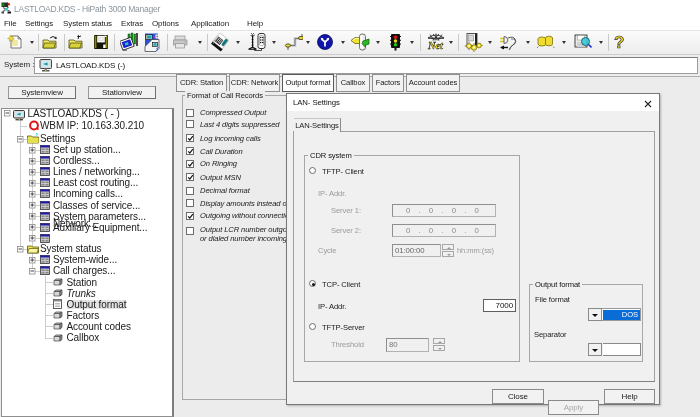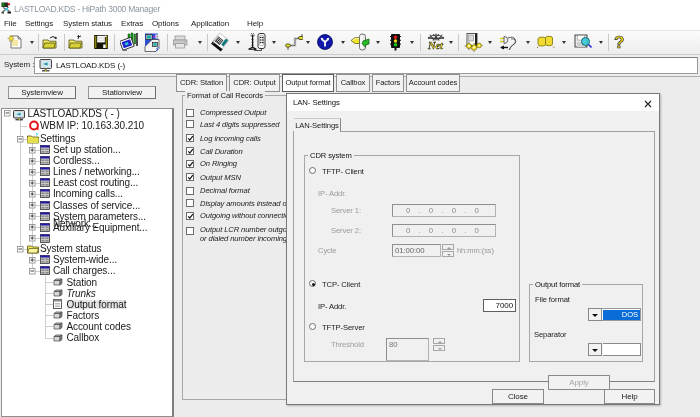--- a/index.html
+++ b/index.html
@@ -497,21 +497,21 @@
 <div class="trow" style="left:64.5px;top:212.5px;">Account codes</div>
 <div class="tline" style="left:42.5px;top:228.5px;width:8.5px;height:1px"></div>
 <svg class="abs" style="left:51px;top:224.5px" width="10" height="8" viewBox="0 0 10 8">
       <path d="M1 2.5 l2 -1.5 h6 l-2 1.5 z" fill="#b8b8b8" stroke="#444" stroke-width="0.7"></path>
       <path d="M1 2.5 h6 v4.5 h-6 z" fill="#d8d8d8" stroke="#444" stroke-width="0.7"></path>
       <path d="M7 7 l2 -1.5 v-4.5 l-2 1.5 z" fill="#909090" stroke="#444" stroke-width="0.7"></path>
     </svg>
 <div class="trow" style="left:64.5px;top:224px;">Callbox</div>
 </div>
 <div class="tab" style="left:176px;width:51px">CDR: Station</div>
-<div class="tab" style="left:229px;width:51px">CDR: Output</div>
+<div class="tab" style="left:229px;width:51px">CDR: Network</div>
 <div class="tab active" style="left:282px;width:52px">Output format</div>
 <div class="tab" style="left:336px;width:34px">Callbox</div>
 <div class="tab" style="left:372px;width:32px">Factors</div>
 <div class="tab" style="left:406px;width:54px">Account codes</div>
 <div class="gbox" style="left:182px;top:95px;width:160px;height:305px"></div>
 <div class="glabel" style="left:185px;top:91px;background:#ececec">Format of Call Records</div>
 <div class="cb" style="left:186px;top:108.5px"></div>
 <div class="cbt" style="left:200px;top:108px">Compressed Output</div>
 <div class="cb" style="left:186px;top:120px"></div>
 <div class="cbt" style="left:200px;top:119.5px">Last 4 digits suppressed</div>
@@ -571,29 +571,29 @@
       <div class="d"></div>
     </div>
   <div class="glab" style="left:170px;top:152px">hh:mm:(ss)</div>
   <div class="radio sel" style="left:22px;top:186px"></div>
   <div class="blab" style="left:35px;top:186px">TCP- Client</div>
   <div class="blab" style="left:31px;top:208px">IP- Addr.</div>
   <div class="edit en" style="left:196px;top:205px;width:33px;height:13px;line-height:12px;text-align:right;padding-right:2px">7000</div>
   <div class="radio" style="left:22px;top:229px"></div>
   <div class="blab" style="left:35px;top:229px">TFTP-Server</div>
   <div class="glab" style="left:44px;top:246px">Threshold</div>
-  <div class="edit" style="left:99px;top:244px;width:43px;height:23px;line-height:12px;padding-left:2px;color:#777">80</div>
+  <div class="edit" style="left:99px;top:244px;width:43px;height:14px;line-height:12px;padding-left:2px;color:#777">80</div>
   <div class="spin" style="left:146px;top:244px">
       <div class="u"></div>
       <div class="d"></div>
     </div>
   <div class="gbox" style="left:242px;top:190px;width:114px;height:78px"></div>
   <div class="glabel" style="left:246px;top:186px;background:#f0f0f0;color:#111">Output format</div>
   <div class="blab" style="left:248px;top:201px">File format</div>
   <div class="dbtn" style="left:301px;top:214px;width:14px;height:13px;line-height:11px"><span style="display:inline-block;width:0;height:0;border-left:3px solid transparent;border-right:3px solid transparent;border-top:3.5px solid #111"></span></div>
   <div class="abs" style="left:315px;top:214px;width:39px;height:13px;background:#fff;border:1px solid #999;border-left:none"></div>
   <div class="abs" style="left:316px;top:215.5px;width:37px;height:10px;background:#0a6cd6;color:#fff;font-size:7.6px;line-height:10px;text-align:right;padding-right:2px">DOS</div>
   <div class="blab" style="left:247px;top:236px">Separator</div>
   <div class="dbtn" style="left:301px;top:249px;width:14px;height:13px;line-height:11px"><span style="display:inline-block;width:0;height:0;border-left:3px solid transparent;border-right:3px solid transparent;border-top:3.5px solid #111"></span></div>
   <div class="abs" style="left:316px;top:249px;width:38px;height:13px;background:#fff;border:1px solid #8a8a8a;border-left:none"></div>
   <div class="dbtn" style="left:205px;top:295px;width:52px;height:15px;line-height:14px">Close</div>
-  <div class="dbtn" style="left:261px;top:281px;width:62px;height:15px;line-height:14px;color:#a8a8a8">Apply</div>
+  <div class="dbtn" style="left:261px;top:306px;width:51px;height:15px;line-height:14px;color:#a8a8a8">Apply</div>
   <div class="dbtn" style="left:317px;top:295px;width:51px;height:15px;line-height:14px">Help</div>
 </div>
 </body></html>

